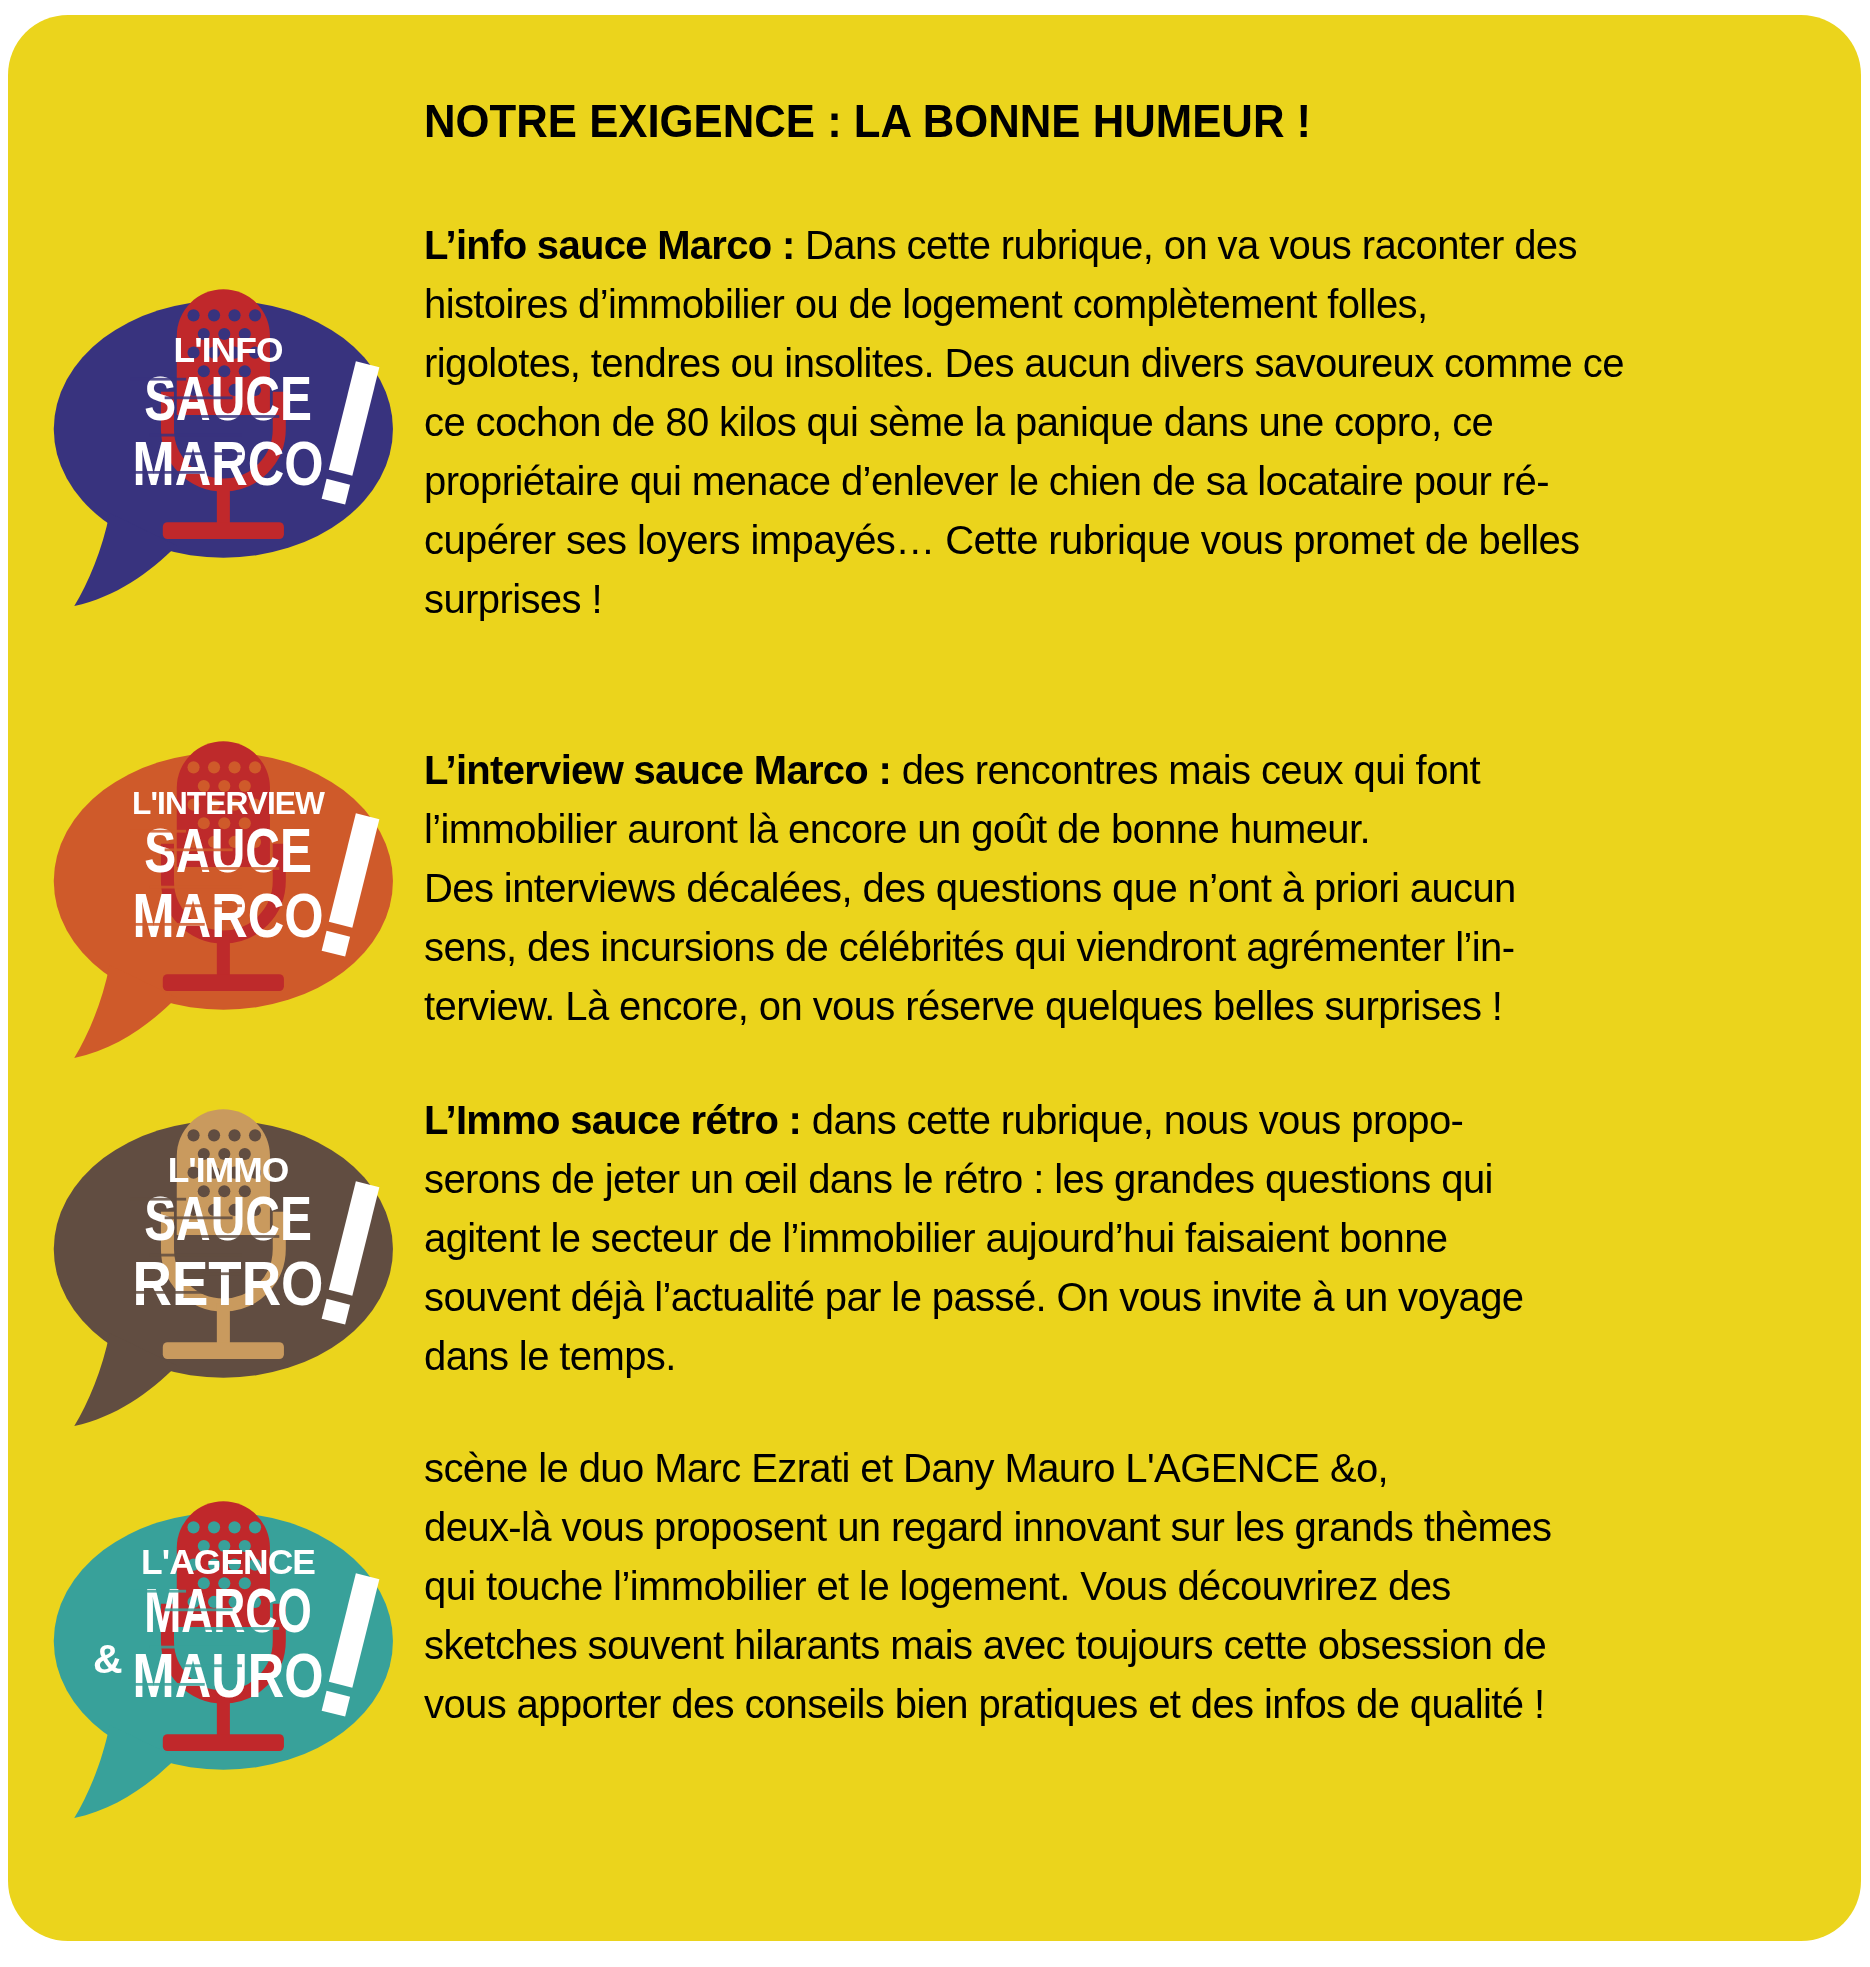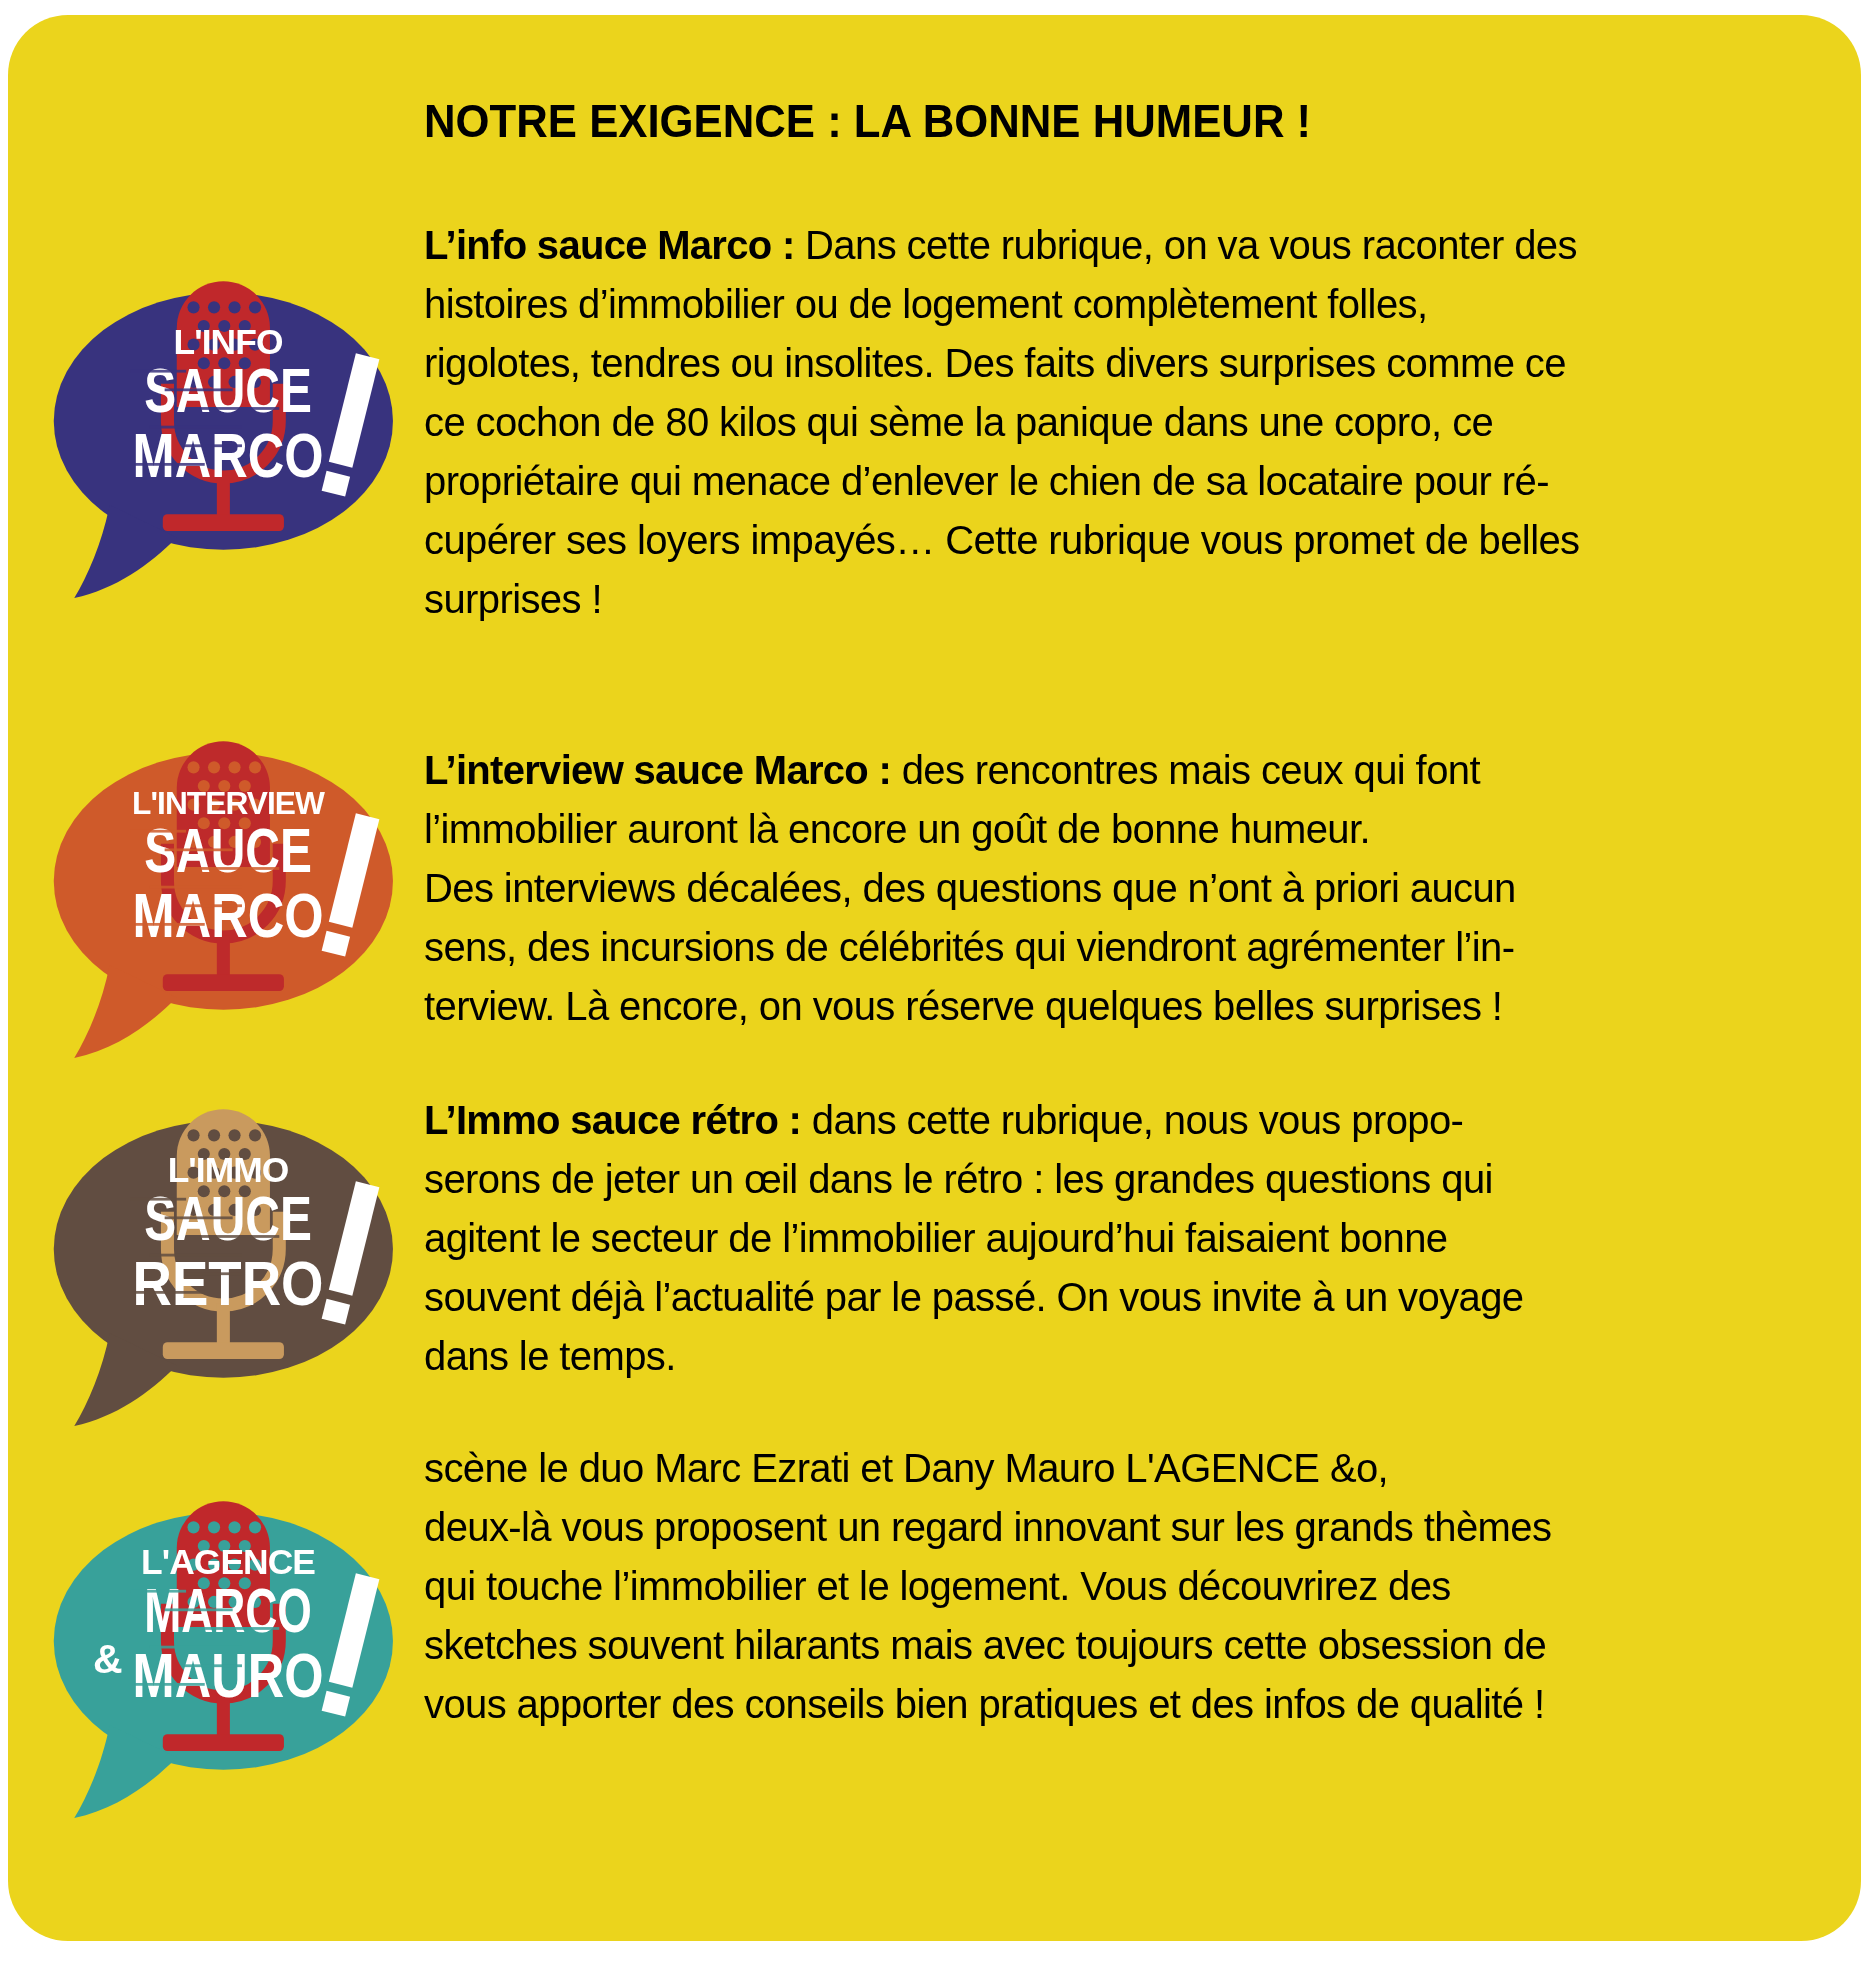--- a/index.html
+++ b/index.html
@@ -25,21 +25,21 @@
   .logo { position:absolute; width:410px; height:410px; }
   .logo svg { width:100%; height:100%; display:block; }
 </style>
 </head>
 <body>
 
 <div class="card"></div>
 
 <div class="heading">NOTRE EXIGENCE : LA BONNE HUMEUR !</div>
 
-<div class="logo" style="left:37px; top:244px;">
+<div class="logo" style="left:37px; top:252px;">
     <svg viewBox="0 0 440 440">
       <ellipse cx="200" cy="190" rx="182" ry="138" fill="#38337E"></ellipse>
       <path d="M78 280 C 70 320, 55 355, 40 380 C 85 370, 120 345, 150 315 Z" fill="#38337E"></path>
       <g>
         <path d="M150 175 L150 90 A50 50 0 0 1 250 90 L250 175 Z" fill="#C0282B"></path>
         <path d="M140 150 L140 190 A60 60 0 0 0 260 190 L260 150" fill="none" stroke="#C0282B" stroke-width="14"></path>
         <rect x="193" y="248" width="14" height="45" fill="#C0282B"></rect>
         <rect x="135" y="290" width="130" height="18" rx="5" fill="#C0282B"></rect>
         <circle cx="168" cy="68" r="6.5" fill="#38337E"></circle>
         <circle cx="190" cy="68" r="6.5" fill="#38337E"></circle>
@@ -203,21 +203,21 @@
         <rect x="322" y="118" width="26" height="120" fill="#fff"></rect>
         <rect x="322" y="248" width="26" height="22" fill="#fff"></rect>
       </g>
     </svg>
   </div>
 
 <div class="section" style="top:216px;">
   <p>
       <span class="line"><span class="lead">L’info sauce Marco :</span><span> Dans cette rubrique, on va vous raconter des</span></span>
       <span class="line">histoires d’immobilier ou de logement complètement folles,</span>
-      <span class="line">rigolotes, tendres ou insolites. Des faits divers surprises comme ce</span>
+      <span class="line">rigolotes, tendres ou insolites. Des aucun divers savoureux comme ce</span>
       <span class="line">ce cochon de 80 kilos qui sème la panique dans une copro, ce</span>
       <span class="line">propriétaire qui menace d’enlever le chien de sa locataire pour ré-</span>
       <span class="line">cupérer ses loyers impayés… Cette rubrique vous promet de belles</span>
       <span class="line">surprises !</span>
     </p>
 </div>
 <div class="section" style="top:741px;">
   <p>
       <span class="line"><span class="lead">L’interview sauce Marco :</span><span> des rencontres mais ceux qui font</span></span>
       <span class="line">l’immobilier auront là encore un goût de bonne humeur.</span>

